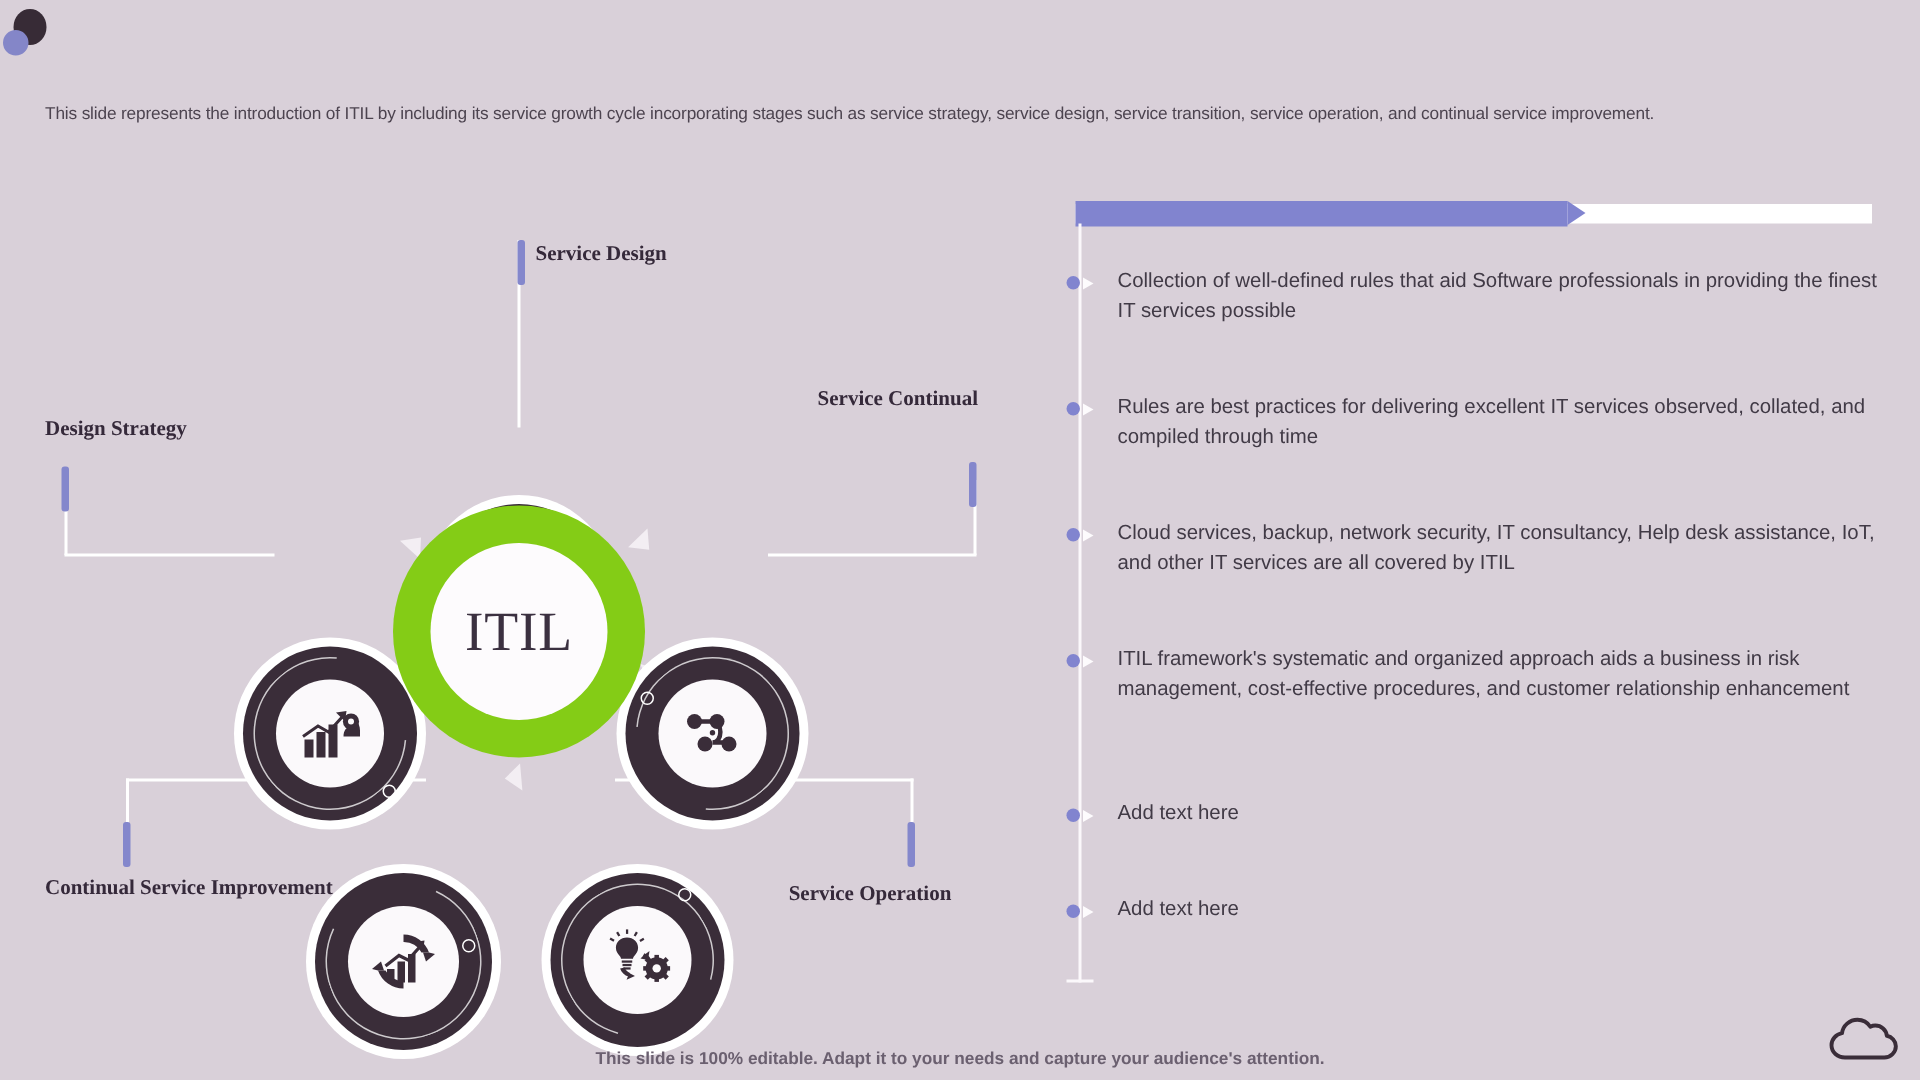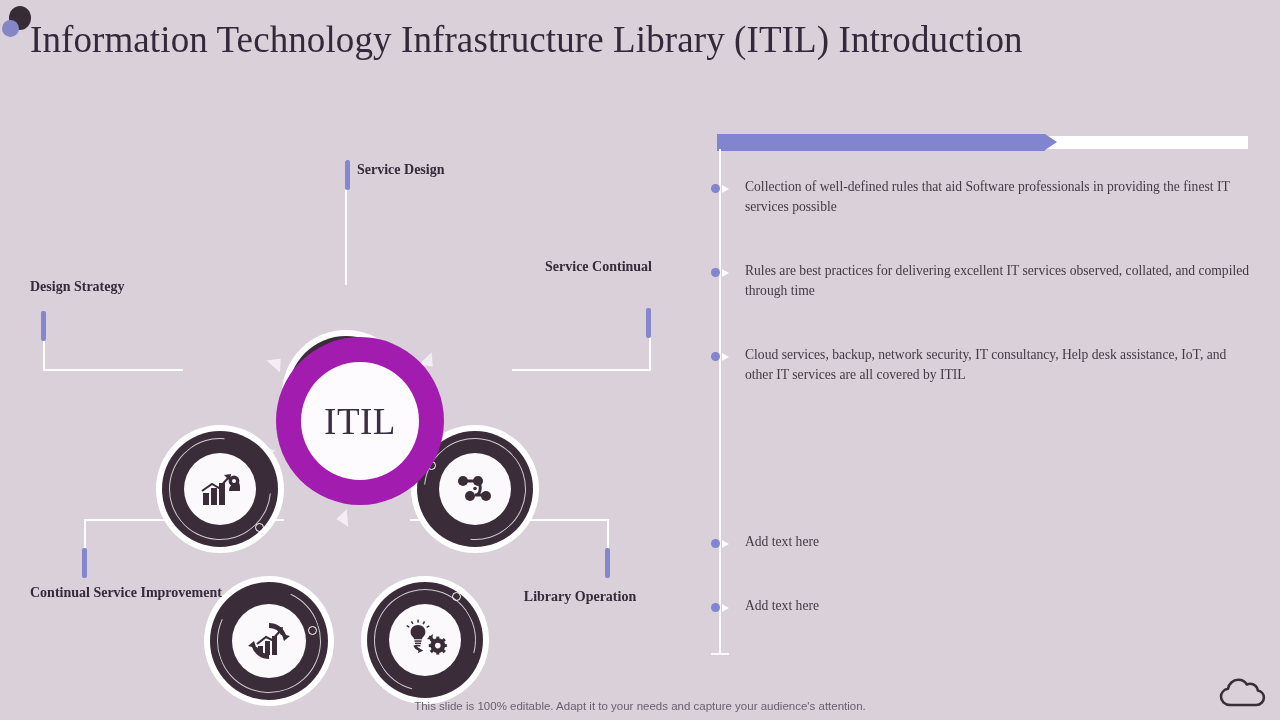--- a/index.html
+++ b/index.html
@@ -35,68 +35,68 @@
         box-shadow:0 0 0 6px #ffffff;}
   .node .inner{position:absolute;left:50%;top:50%;transform:translate(-50%,-50%);
         border-radius:50%;background:#fbf9fb;display:flex;align-items:center;justify-content:center;}
   .node .arc{position:absolute;inset:7px;border-radius:50%;
         border:1.3px solid rgba(255,255,255,.75);
         border-right-color:transparent;}
   .node .arc-dot{position:absolute;width:7px;height:7px;border-radius:50%;
         border:1.4px solid #ffffff;background:transparent;}
 
   
-  .center-ring{position:absolute;left:276px;top:232px;width:168px;height:168px;border-radius:50%;
-        background:#a21caf;}
+  .center-ring{position:absolute;left:262px;top:232px;width:168px;height:168px;border-radius:50%;
+        background:#84cc16;}
   .center-inner{position:absolute;left:50%;top:50%;transform:translate(-50%,-50%);
         width:118px;height:118px;border-radius:50%;background:#fdfbfd;
         display:flex;align-items:center;justify-content:center;}
   .center-label{font-family:"Liberation Serif", serif;font-size:37px;color:#3b3040;letter-spacing:.5px;}
 
   
   .lab{position:absolute;font-family:Liberation Serif, serif;font-weight:bold;
        color:#35293a;font-size:14px;line-height:23px;}
 
   .accent{position:absolute;width:5px;border-radius:2px;background:#8487cc;}
   .conn{position:absolute;background:#ffffff;}
 
   
   .flowarrow{position:absolute;width:0;height:0;}
 
   
-  .rpanel{position:absolute;left:700px;top:120px;width:570px;height:545px;font-family:Liberation Serif, serif;}
+  .rpanel{position:absolute;left:700px;top:120px;width:570px;height:545px;}
   .bar-white{position:absolute;left:17px;top:16px;width:531px;height:13px;background:#ffffff;}
   .bar-purple{position:absolute;left:17px;top:14px;height:17px;background:#8184cf;}
   .bar-purple:after{content:"";position:absolute;right:-12px;top:0;width:0;height:0;
         border-top:8.5px solid transparent;border-bottom:8.5px solid transparent;
         border-left:12px solid #8184cf;}
   .vline{position:absolute;left:19px;top:29px;width:1.6px;background:#fbf8fb;}
   .vtick{position:absolute;left:11px;width:18px;height:1.6px;background:#fbf8fb;}
 
   .bullet{position:absolute;display:flex;align-items:flex-start;}
   .bdot{position:absolute;left:11px;width:9px;height:9px;border-radius:50%;background:#8184cf;}
   .barrow{position:absolute;left:22px;width:0;height:0;
         border-top:4px solid transparent;border-bottom:4px solid transparent;
         border-left:7px solid #fdfbfd;}
   .btext{position:absolute;left:45px;width:510px;font-size:13.6px;line-height:19.5px;color:#413a46;}
 
   
   .footer{position:absolute;left:0;right:0;top:700px;text-align:center;
-       font-size:11.5px;color:#6b6070;}
+       font-size:11.5px;color:#6b6070;font-weight:bold;}
   .logo{position:absolute;right:12px;bottom:8px;width:52px;height:40px;}
 </style>
 </head>
 <body>
 
 <div class="slide">
 
   <div class="dot-dark"></div>
   <div class="dot-purple"></div>
 
-  <div class="title">Information Technology Infrastructure Library (ITIL) Introduction</div>
+  <div class="subtitle">This slide represents the introduction of ITIL by including its service growth cycle incorporating stages such as service strategy, service design, service transition, service operation, and continual service improvement.</div>
 
   <div class="diagram">
 
     <div class="conn" style="left:345px;top:55px;width:1.6px;height:125px;"></div>
 
     <div class="conn" style="left:43px;top:215px;width:1.6px;height:50px;"></div>
     <div class="conn" style="left:43px;top:264px;width:140px;height:1.6px;"></div>
 
     <div class="conn" style="left:649px;top:215px;width:1.6px;height:50px;"></div>
     <div class="conn" style="left:512px;top:264px;width:139px;height:1.6px;"></div>
@@ -254,21 +254,21 @@
     <div class="lab" style="left:30px;top:170px;width:220px;">Design Strategy</div>
     <div class="accent" style="left:41px;top:206px;height:30px;"></div>
 
     <div class="lab" style="left:470px;top:150px;width:182px;text-align:right;">Service Continual</div>
     <div class="accent" style="left:646px;top:203px;height:30px;"></div>
 
     <div class="accent" style="left:82px;top:443px;height:30px;"></div>
     <div class="lab" style="left:30px;top:476px;width:210px;">Continual Service Improvement</div>
 
     <div class="accent" style="left:605px;top:443px;height:30px;"></div>
-    <div class="lab" style="left:500px;top:480px;width:160px;text-align:center;">Library Operation</div>
+    <div class="lab" style="left:500px;top:480px;width:160px;text-align:center;">Service Operation</div>
 
   </div>
 
   <div class="rpanel">
 
     <div class="bar-white"></div>
     <div class="bar-purple" style="width:328px;"></div>
 
     <div class="vline" style="height:506px;"></div>
     <div class="vtick" style="top:533px;"></div>
@@ -284,20 +284,25 @@
       <div class="barrow" style="top:4.5px;"></div>
       <div class="btext" style="top:-3px;">Rules are best practices for delivering excellent IT services observed, collated, and compiled through time</div>
     </div>
 
     <div class="bullet" style="top:228px;left:0;width:560px;height:46px;">
       <div class="bdot" style="top:4px;"></div>
       <div class="barrow" style="top:4.5px;"></div>
       <div class="btext" style="top:-3px;">Cloud services, backup, network security, IT consultancy, Help desk assistance, IoT, and other IT services are all covered by ITIL</div>
     </div>
 
+    <div class="bullet" style="top:312px;left:0;width:560px;height:65px;">
+      <div class="bdot" style="top:4px;"></div>
+      <div class="barrow" style="top:4.5px;"></div>
+      <div class="btext" style="top:-3px;width:530px;">ITIL framework's systematic and organized approach aids a business in risk management, cost-effective procedures, and customer relationship enhancement</div>
+    </div>
 
     <div class="bullet" style="top:415px;left:0;width:560px;height:24px;">
       <div class="bdot" style="top:4px;"></div>
       <div class="barrow" style="top:4.5px;"></div>
       <div class="btext" style="top:-3px;">Add text here</div>
     </div>
 
     <div class="bullet" style="top:479px;left:0;width:560px;height:24px;">
       <div class="bdot" style="top:4px;"></div>
       <div class="barrow" style="top:4.5px;"></div>

